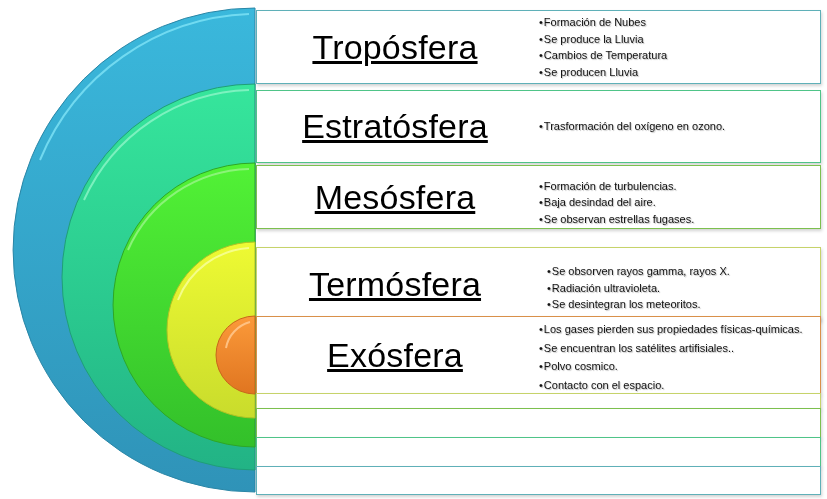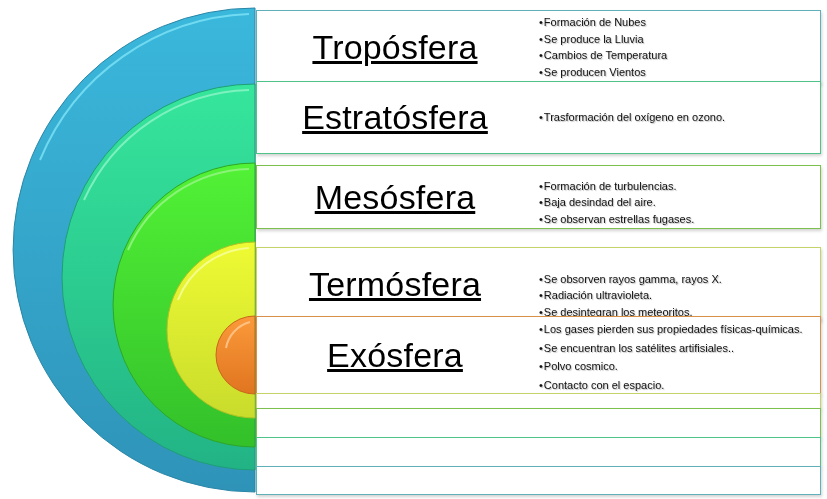--- a/index.html
+++ b/index.html
@@ -53,43 +53,43 @@
   <path d="M255 316 A39 39 0 0 0 255 394 Z" fill="url(#gOrange)" stroke="#c9651a" stroke-width="1"></path>
   <path d="M250 322 A33 33 0 0 0 226 348" fill="none" stroke="#ffc58a" stroke-width="2" opacity="0.9"></path>
 </svg>
 
 <div class="box" style="top:10px;height:74px;border-color:#5fb0b8;">
   <div class="title">Tropósfera</div>
   <ul class="bullets">
     <li>Formación de Nubes</li>
     <li>Se produce la Lluvia</li>
     <li>Cambios de Temperatura</li>
-    <li>Se producen Vientos</li>
+    <li>Se producen Lluvia</li>
   </ul>
 </div>
 
-<div class="box" style="top:81px;height:73px;border-color:#4fc488;">
+<div class="box" style="top:90px;height:73px;border-color:#4fc488;">
   <div class="title">Estratósfera</div>
   <ul class="bullets">
     <li>Trasformación  del oxígeno en ozono.</li>
   </ul>
 </div>
 
 <div class="box" style="top:165px;height:64px;border-color:#7cc04e;">
   <div class="title">Mesósfera</div>
   <ul class="bullets" style="justify-content:center;padding-top:11px;">
     <li>Formación de turbulencias.</li>
     <li>Baja desindad del aire.</li>
     <li>Se observan estrellas fugases.</li>
   </ul>
 </div>
 
 <div class="box" style="top:247px;height:74px;border-color:#c6d36a;">
   <div class="title">Termósfera</div>
-  <ul class="bullets" style="justify-content:flex-end;padding-top:8px;">
+  <ul class="bullets" style="justify-content:center;padding-top:8px;margin-left:8px;">
     <li>Se obsorven rayos gamma, rayos X.</li>
     <li>Radiación ultravioleta.</li>
     <li>Se desintegran los meteoritos.</li>
   </ul>
 </div>
 
 <div class="box" style="top:316px;height:78px;border-color:#d9904a;">
   <div class="title">Exósfera</div>
   <ul class="bullets" style="justify-content:space-between;padding-top:4px;">
     <li>Los gases pierden sus propiedades  físicas-químicas.</li>

